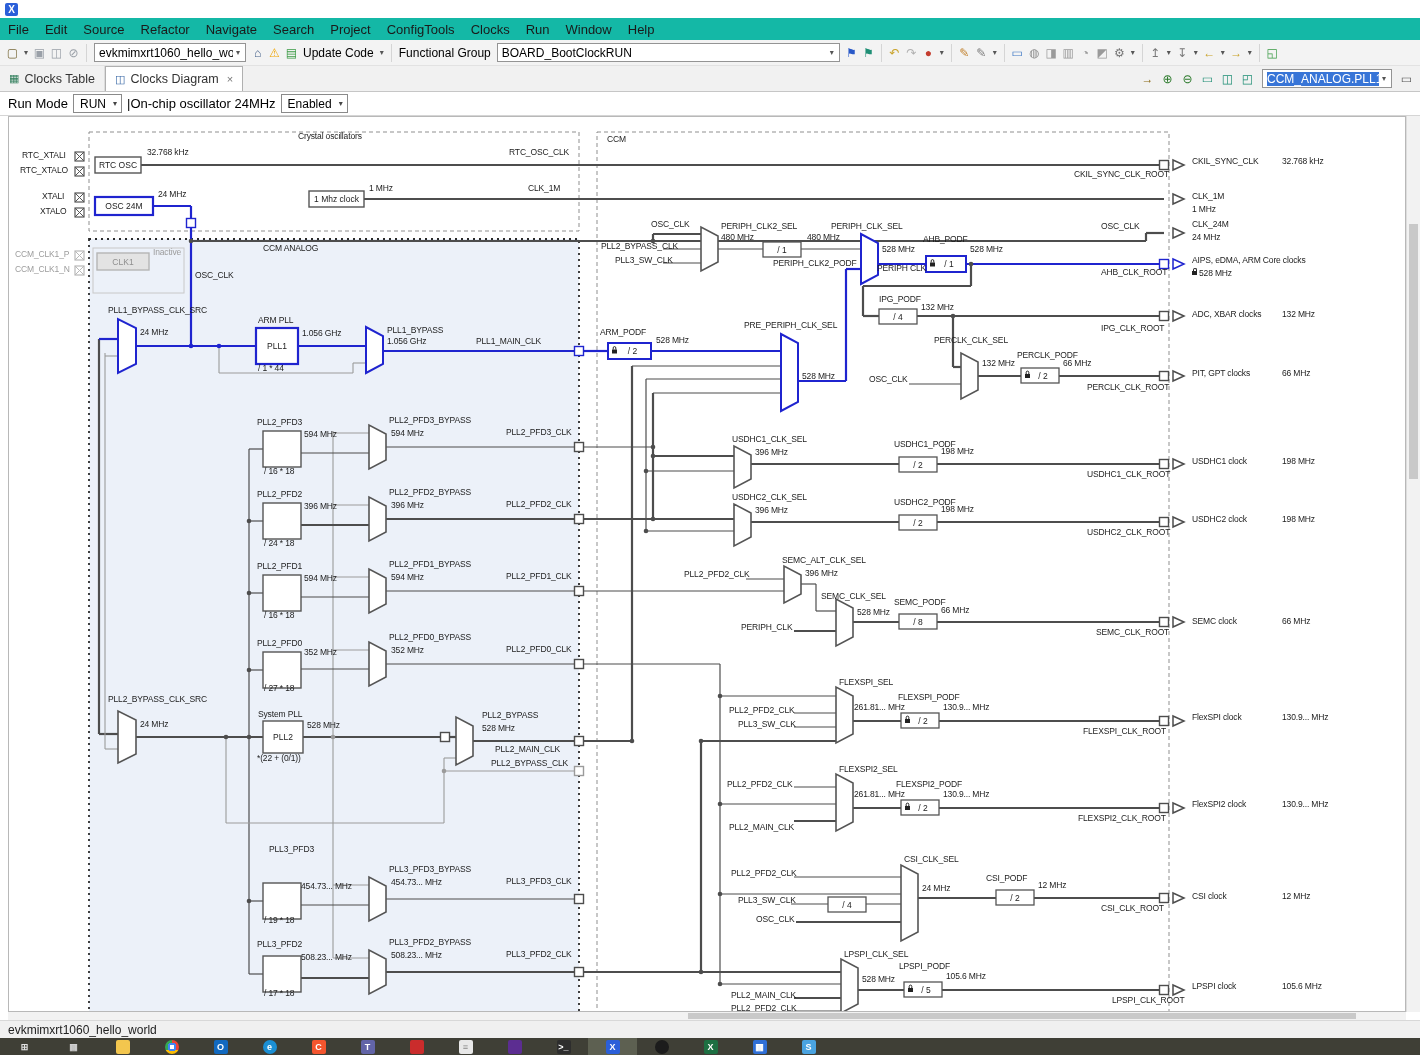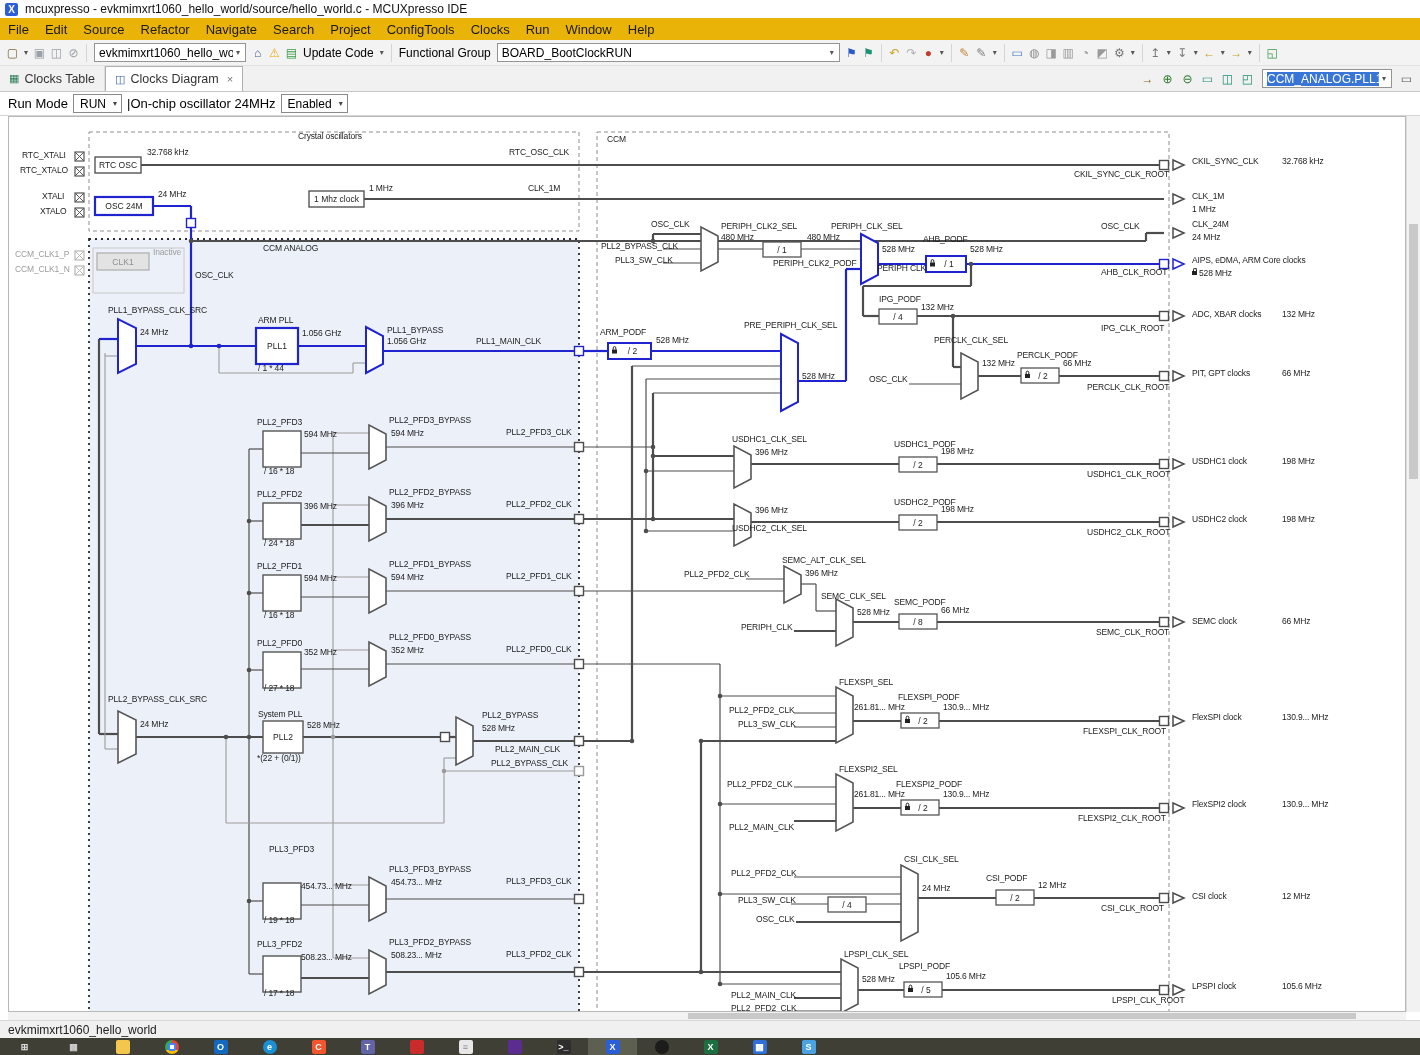--- a/index.html
+++ b/index.html
@@ -1,21 +1,21 @@
 <!DOCTYPE html>
 <html><head>
 <meta charset="utf-8">
 <style>
   html,body{margin:0;padding:0;background:#fff}
   #app{position:relative;width:1420px;height:1055px;overflow:hidden;font-family:"Liberation Sans",sans-serif;background:#fff}
   
   .titlebar{position:absolute;left:0;top:0;width:100%;height:18px;background:#fff;display:flex;align-items:center;font-size:12px}
   .appicon{width:13px;height:13px;background:#2b5fd9;color:#fff;font-weight:bold;font-size:10px;display:flex;align-items:center;justify-content:center;margin:0 7px 0 5px;border-radius:2px;flex:0 0 auto}
   .title{color:#111;white-space:nowrap}
-  .menubar{position:absolute;left:0;top:18px;width:100%;height:22px;background:#eab308;display:flex;align-items:center;font-size:13px;color:#1a1a1a}
+  .menubar{position:absolute;left:0;top:18px;width:100%;height:22px;background:#14b8a6;display:flex;align-items:center;font-size:13px;color:#1a1a1a}
   .mi{padding:2px 8px;cursor:default}
   .toolbar{position:absolute;left:0;top:40px;width:100%;height:26px;background:#f3f3f3;border-bottom:1px solid #e2e2e2;display:flex;align-items:center;font-size:12px;padding-left:4px;box-sizing:border-box}
   .tbi{width:17px;text-align:center;font-size:12px;flex:0 0 auto}
   .caret{font-size:8px;color:#555;width:10px;text-align:center;flex:0 0 auto}
   .tbsep{width:1px;height:18px;background:#d5d5d5;margin:0 4px;flex:0 0 auto}
   .tbt{padding:0 3px;white-space:nowrap;flex:0 0 auto}
   .combo{height:19px;border:1px solid #949494;background:#fff;display:inline-flex;align-items:center;justify-content:space-between;padding:0 2px 0 4px;font-size:12px;box-sizing:border-box;flex:0 0 auto;margin:0 3px}
   .cv{white-space:nowrap;overflow:hidden}
   .cv.sel{background:#3875d7;color:#fff}
   
@@ -50,21 +50,20 @@
   .tk.active{background:#5d6051}
   .tkic{width:14px;height:14px;border-radius:2px;font-size:9px;color:#fff;display:flex;align-items:center;justify-content:center;font-weight:bold;line-height:14px}
   .tkic.chrome{border-radius:50%;background:radial-gradient(circle at 50% 50%, #fff 0 2.5px, #4285f4 2.5px 4.5px, rgba(0,0,0,0) 4.5px),conic-gradient(#ea4335 0 120deg,#fbbc05 120deg 240deg,#34a853 240deg 360deg)}
 </style>
 </head>
 <body>
 
 <div id="app">
   <div class="titlebar">
     <span class="appicon">X</span>
-    <span class="title">mcuxpresso - evkmimxrt1060_hello_world/source/hello_world.c - MCUXpresso IDE</span>
   </div>
   <div class="menubar">
       <span class="mi">File</span>
       <span class="mi">Edit</span>
       <span class="mi">Source</span>
       <span class="mi">Refactor</span>
       <span class="mi">Navigate</span>
       <span class="mi">Search</span>
       <span class="mi">Project</span>
       <span class="mi">ConfigTools</span>
@@ -569,21 +568,21 @@
         <div class="dl" style="left: 1273px; top: 193px;">132 MHz</div>
         <div class="dl" style="left: 1183px; top: 252px;">PIT, GPT clocks</div>
         <div class="dl" style="left: 1273px; top: 252px;">66 MHz</div>
         <div class="dl" style="left: 723px; top: 318px;">USDHC1_CLK_SEL</div>
         <div class="dl" style="left: 746px; top: 331px;">396 MHz</div>
         <div class="dl" style="left: 885px; top: 323px;">USDHC1_PODF</div>
         <div class="dl" style="left: 932px; top: 330px;">198 MHz</div>
         <div class="dl" style="left: 1078px; top: 353px;">USDHC1_CLK_ROOT</div>
         <div class="dl" style="left: 1183px; top: 340px;">USDHC1 clock</div>
         <div class="dl" style="left: 1273px; top: 340px;">198 MHz</div>
-        <div class="dl" style="left: 723px; top: 376px; margin-top: 31px;">USDHC2_CLK_SEL</div>
+        <div class="dl" style="left: 723px; top: 376px;">USDHC2_CLK_SEL</div>
         <div class="dl" style="left: 746px; top: 389px;">396 MHz</div>
         <div class="dl" style="left: 885px; top: 381px;">USDHC2_PODF</div>
         <div class="dl" style="left: 932px; top: 388px;">198 MHz</div>
         <div class="dl" style="left: 1078px; top: 411px;">USDHC2_CLK_ROOT</div>
         <div class="dl" style="left: 1183px; top: 398px;">USDHC2 clock</div>
         <div class="dl" style="left: 1273px; top: 398px;">198 MHz</div>
         <div class="dl" style="left: 773px; top: 439px;">SEMC_ALT_CLK_SEL</div>
         <div class="dl" style="left: 675px; top: 453px;">PLL2_PFD2_CLK</div>
         <div class="dl" style="left: 796px; top: 452px;">396 MHz</div>
         <div class="dl" style="left: 812px; top: 475px;">SEMC_CLK_SEL</div>

